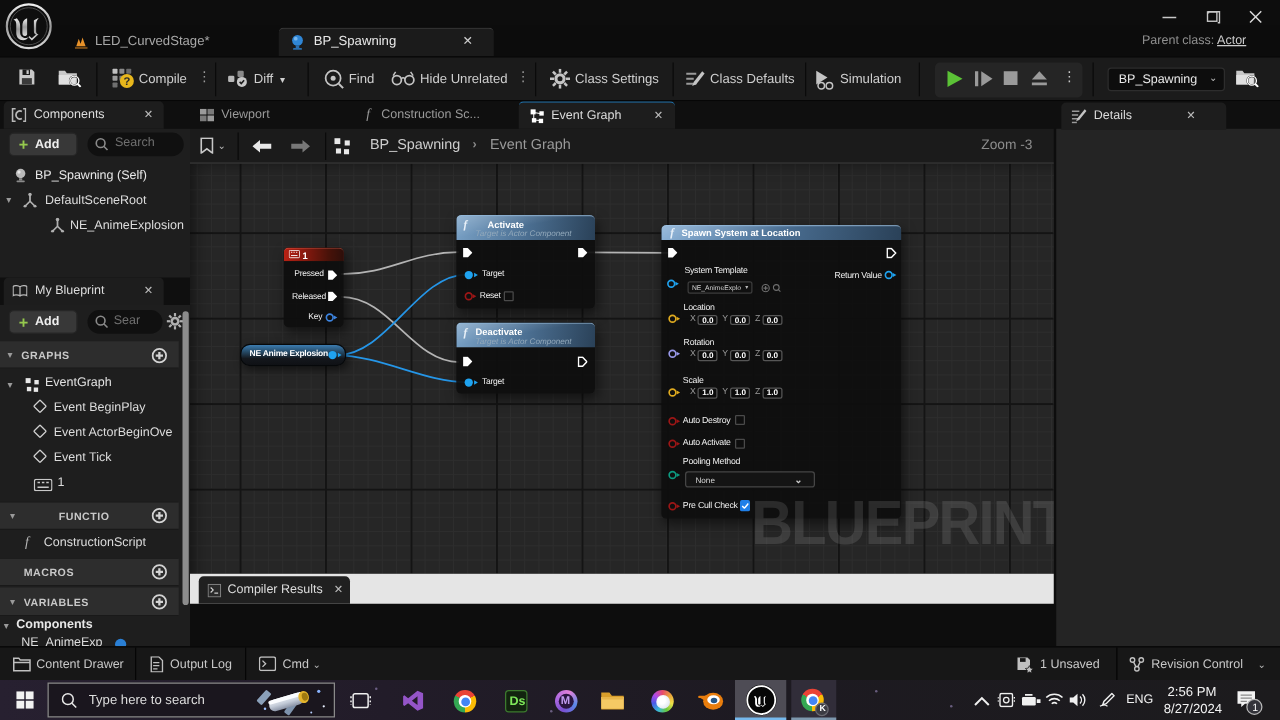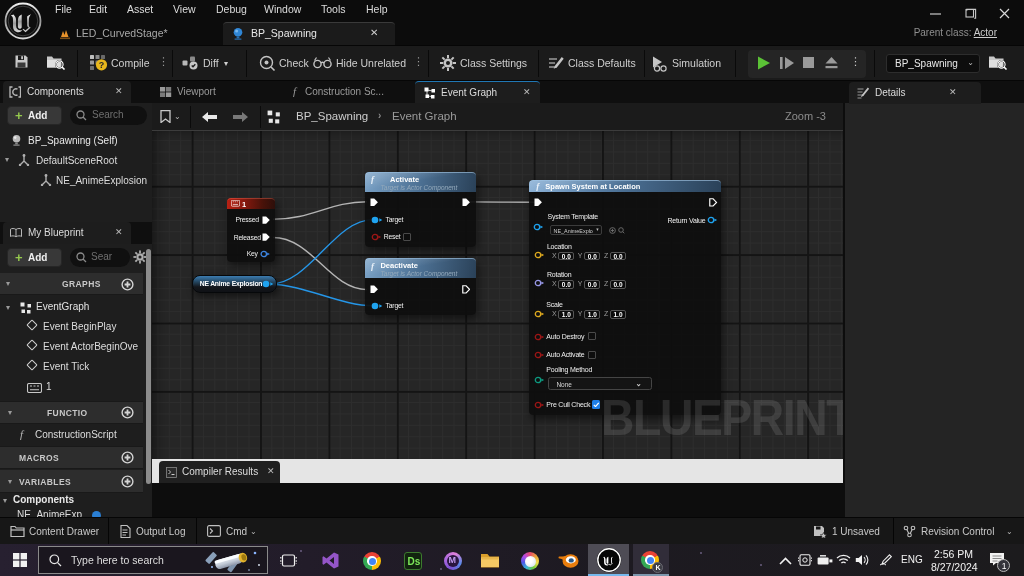--- a/index.html
+++ b/index.html
@@ -79,30 +79,20 @@
 .sbtext { position:absolute; top:8px; font-size:10px; color:#c8c8c8; }
 .sbsep { position:absolute; top:0; height:27px; width:1px; background:#050505; }
 
 
 #taskbar { position:absolute; top:544px; left:0; width:1024px; height:32px; background:linear-gradient(90deg,#272030 0%,#221c29 30%,#1d1a21 60%,#1c1b1d 100%); }
 .star { position:absolute; width:2px; height:2px; border-radius:50%; background:rgba(180,160,220,0.5); }
 </style>
 </head>
 <body>
 <div id="root">
-  <div id="menubar">
-    <span class="menuitem" style="left:55px;">File</span>
-    <span class="menuitem" style="left:89px;">Edit</span>
-    <span class="menuitem" style="left:127px;">Asset</span>
-    <span class="menuitem" style="left:173px;">View</span>
-    <span class="menuitem" style="left:216px;">Debug</span>
-    <span class="menuitem" style="left:264px;">Window</span>
-    <span class="menuitem" style="left:321px;">Tools</span>
-    <span class="menuitem" style="left:366px;">Help</span>
-  </div>
   <svg class="abs" style="left:928px;top:8px;width:90px;height:12px;z-index:30;" viewBox="0 0 90 12">
     <path d="M2 6 H13" stroke="#c8c8c8" stroke-width="1.2" fill="none"></path>
     <rect x="38" y="1.5" width="7.5" height="7.5" fill="none" stroke="#c8c8c8" stroke-width="1.1"></rect>
     <path d="M40 1.5 v-1.3 h8.8 v8.8 h-1.4" stroke="#c8c8c8" stroke-width="1.1" fill="none" transform="translate(-1.2,1.2)"></path>
     <path d="M72 1 l9 9 M81 1 l-9 9" stroke="#d8d8d8" stroke-width="1.2" fill="none"></path>
   </svg>
   <div id="parentclass">Parent class: <b>Actor</b></div>
 
   <svg class="abs" style="left:3px;top:1px;width:40px;height:40px;z-index:40;" viewBox="0 0 40 40">
     <defs>
@@ -178,21 +168,21 @@
     </svg>
     <span class="tlabel" style="left:203px;">Diff</span>
     <span class="tlabel" style="left:224px;font-size:8px;top:13px;">▾</span>
     <div class="tsep" style="left:246px;"></div>
 
     <svg class="abs" style="left:259px;top:9px;width:17px;height:17px;" viewBox="0 0 17 17">
       <circle cx="7.5" cy="7.5" r="6" fill="none" stroke="#c4c4c4" stroke-width="1.4"></circle>
       <circle cx="7.5" cy="7.5" r="2" fill="#c4c4c4"></circle>
       <path d="M12 12 l3.5 3.5" stroke="#c4c4c4" stroke-width="1.6"></path>
     </svg>
-    <span class="tlabel" style="left:279px;">Check</span>
+    <span class="tlabel" style="left:279px;">Find</span>
 
     <svg class="abs" style="left:313px;top:10px;width:19px;height:13px;" viewBox="0 0 19 13">
       <circle cx="4.5" cy="8" r="3.6" fill="none" stroke="#c4c4c4" stroke-width="1.4"></circle>
       <circle cx="14.5" cy="8" r="3.6" fill="none" stroke="#c4c4c4" stroke-width="1.4"></circle>
       <path d="M8 7 q1.5-1.5 3 0" stroke="#c4c4c4" stroke-width="1.2" fill="none"></path>
       <path d="M1.5 4.5 l2-3 M17.5 4.5 l-2-3" stroke="#c4c4c4" stroke-width="1.2" fill="none"></path>
     </svg>
     <span class="tlabel" style="left:336px;">Hide Unrelated</span>
     <span class="tdots" style="left:413px;">⋮</span>
     <div class="tsep" style="left:428px;"></div>
@@ -368,21 +358,21 @@
         <rect x="7" y="0.5" width="2" height="3" transform="rotate(45 8 8)"></rect>
           <rect x="7" y="12.5" width="2" height="3" transform="rotate(45 8 8)"></rect>
         <rect x="0.5" y="7" width="3" height="2" transform="rotate(45 8 8)"></rect>
           <rect x="12.5" y="7" width="3" height="2" transform="rotate(45 8 8)"></rect>
       </g>
       <circle cx="8" cy="8" r="1.8" fill="#212121"></circle>
     </svg>
 
     <div class="abs" style="left:0;top:170px;width:143px;height:22px;background:#2d2d2d;border-bottom:1px solid #191919;"></div>
     <span class="abs" style="left:6px;top:176px;font-size:8px;color:#9a9a9a;">▾</span>
-    <span class="sechdr" style="left:17px;top:176px;margin-left:45px;">GRAPHS</span>
+    <span class="sechdr" style="left:17px;top:176px;">GRAPHS</span>
     <svg class="abs" style="left:121px;top:175px;width:13px;height:13px;" viewBox="0 0 13 13">
         <circle cx="6.5" cy="6.5" r="5.4" fill="none" stroke="#d4d4d4" stroke-width="1.4"></circle>
         <path d="M6.5 3.6 v5.8 M3.6 6.5 h5.8" stroke="#d4d4d4" stroke-width="1.8"></path>
       </svg>
     <span class="abs" style="left:6px;top:200px;font-size:8px;color:#9a9a9a;">▾</span>
     <svg class="abs" style="left:20px;top:199px;width:12px;height:12px;" viewBox="0 0 12 12">
       <rect x="0.5" y="0.5" width="4" height="4" fill="#e8e8e8"></rect>
         <rect x="7.5" y="2" width="3.5" height="3.5" fill="#e8e8e8"></rect>
       <rect x="1.5" y="7.5" width="3.5" height="3.5" fill="#e8e8e8"></rect>
         <rect x="7" y="8" width="3.5" height="3.5" fill="#e8e8e8"></rect>

